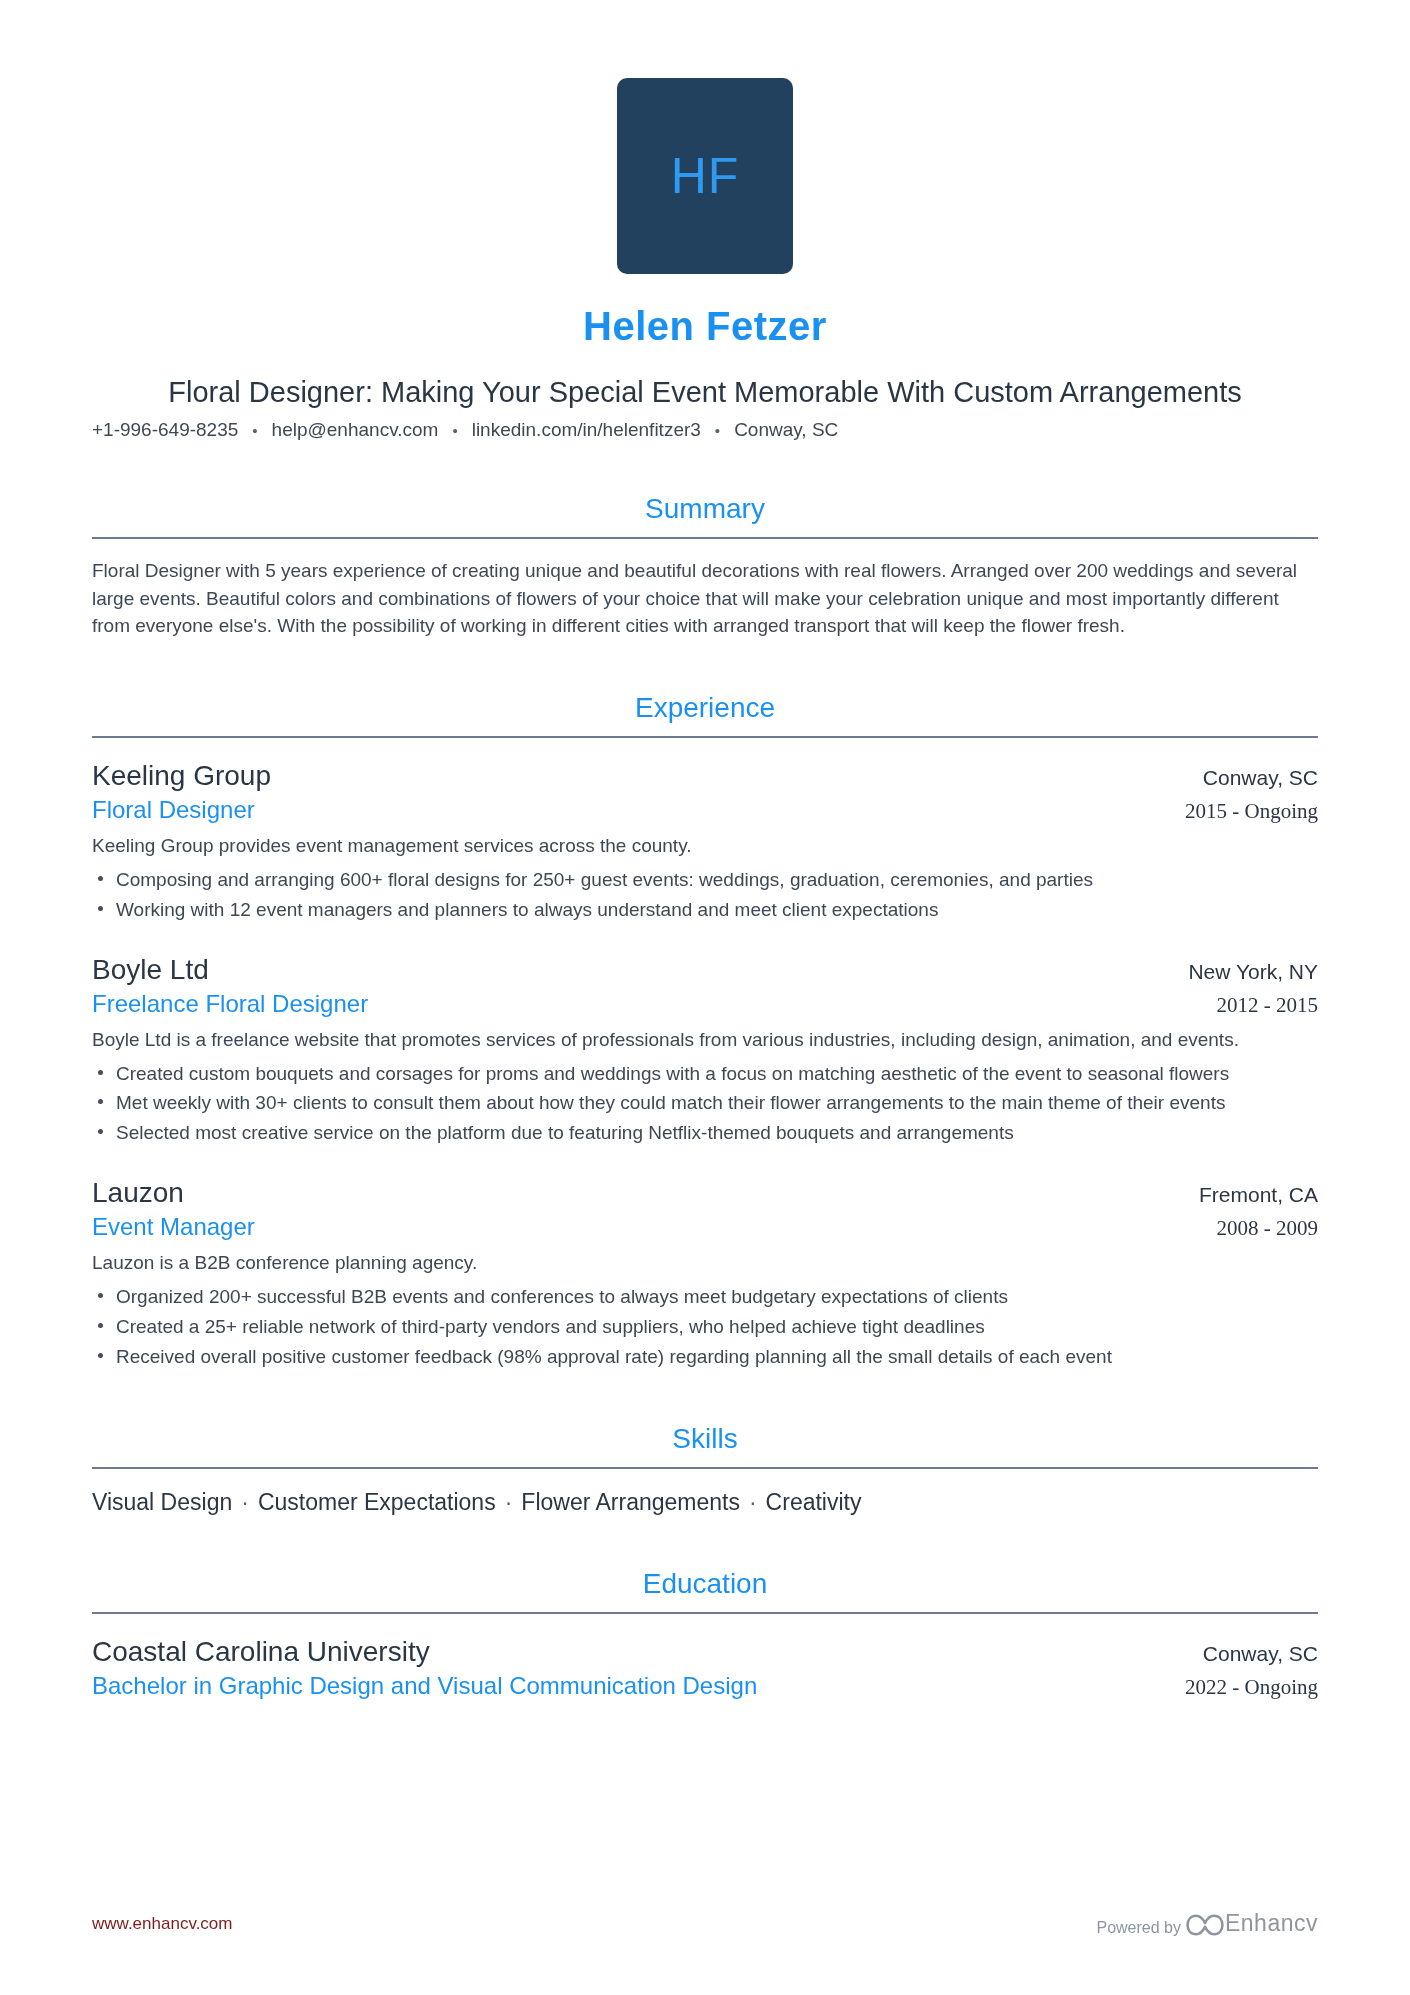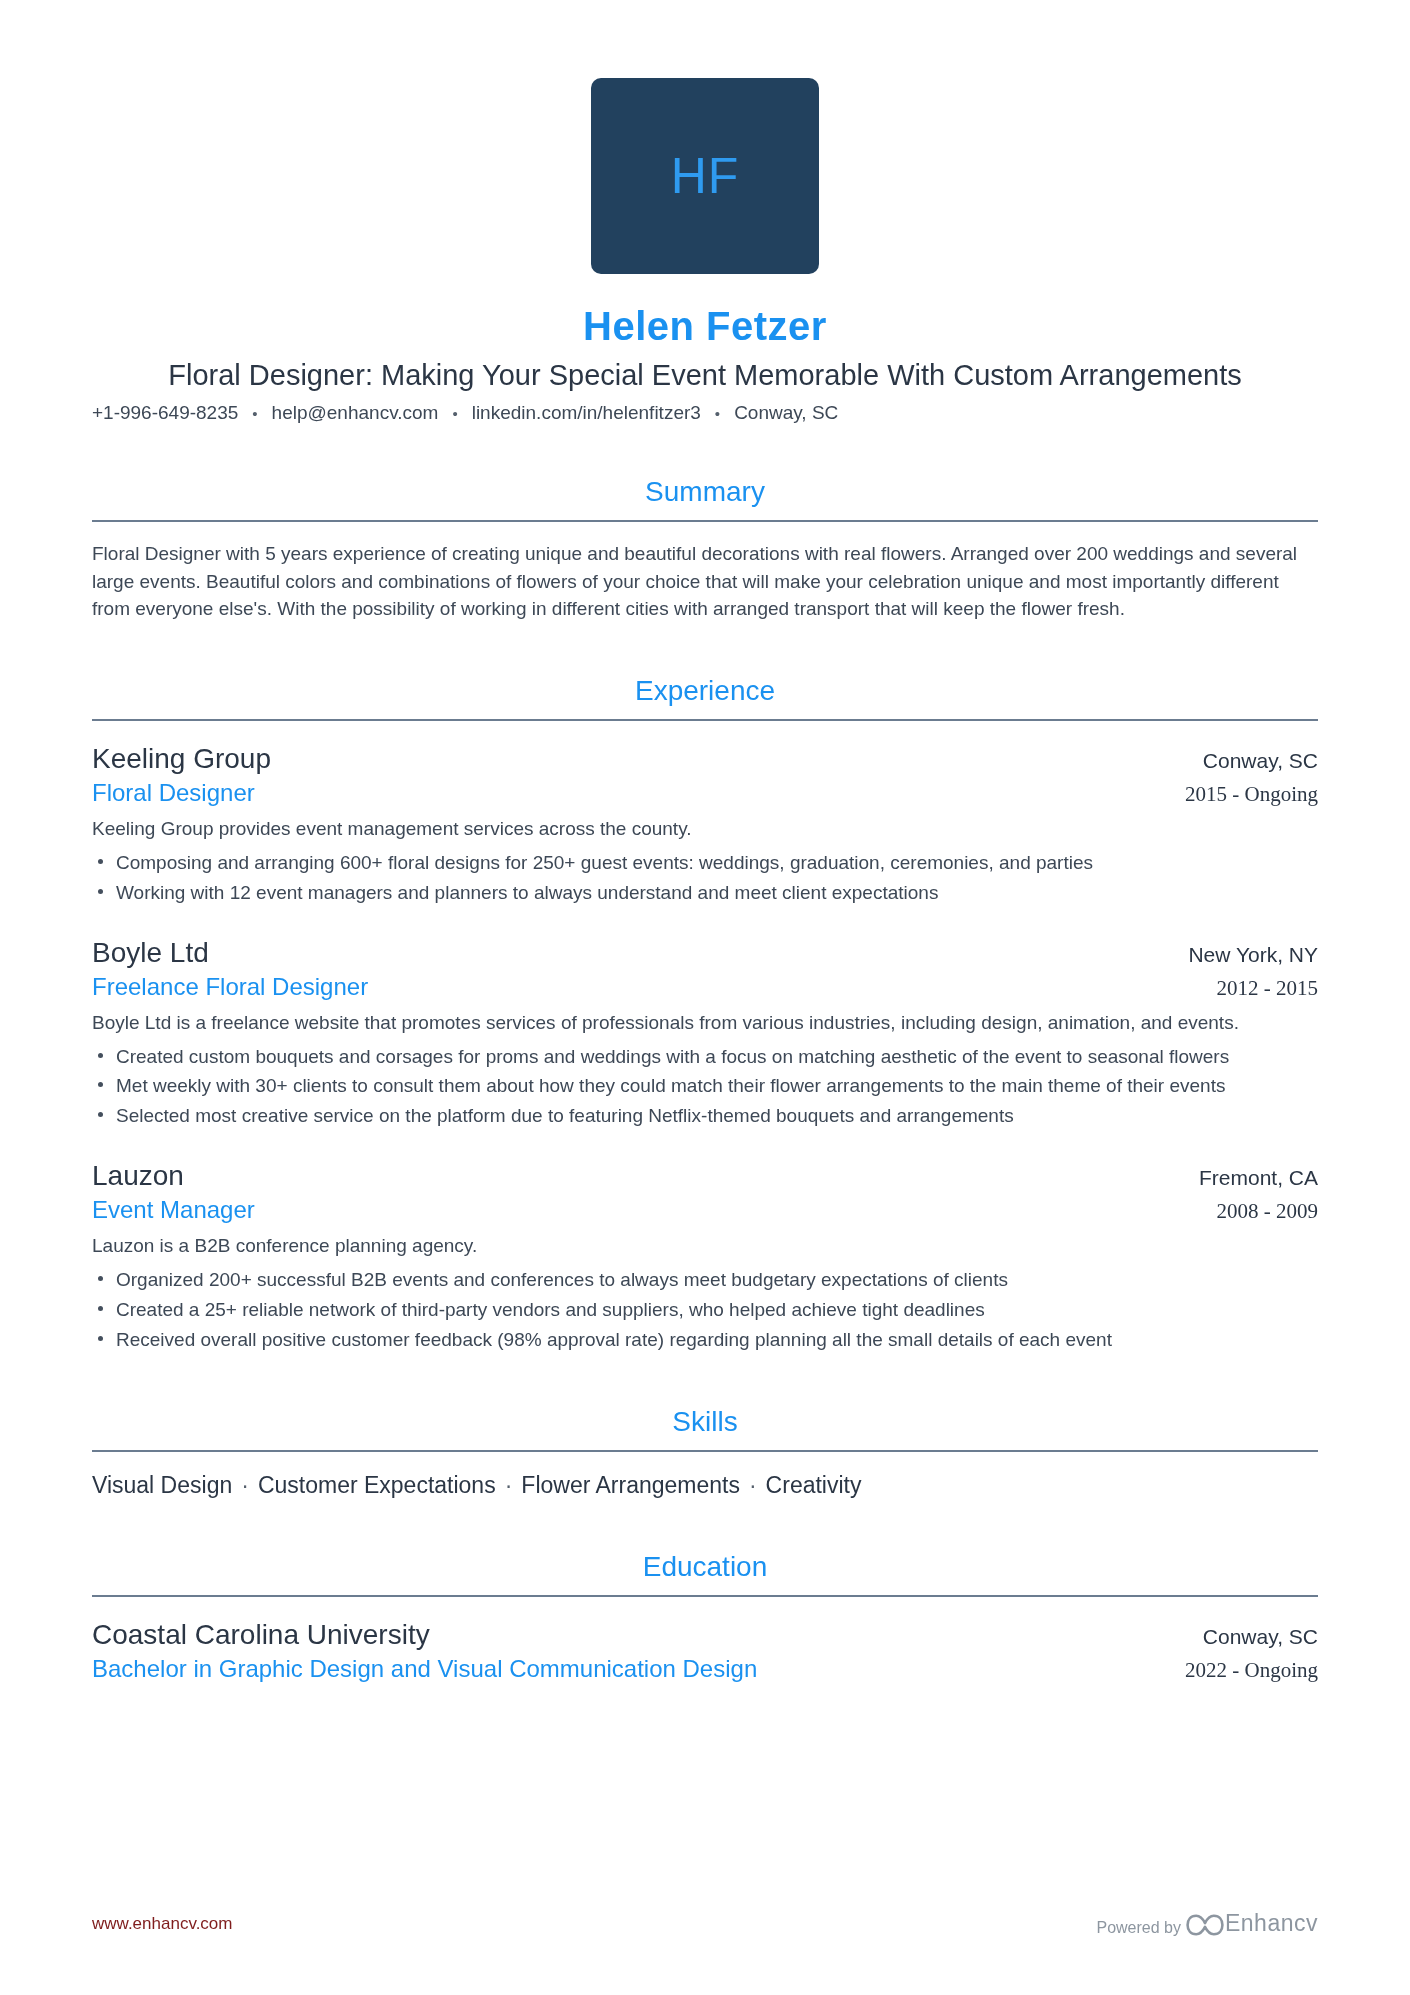--- a/index.html
+++ b/index.html
@@ -20,41 +20,41 @@
   .page{
     position:relative;
     width:1410px;
     height:1995px;
     background:#ffffff;
     padding:78px 92px 0 92px;
     overflow:hidden;
   }
   
   .avatar{
-    width:228px;height:196px;
+    width:176px;height:196px;
     background:var(--avatar-bg);
     border-radius:10px;
     margin:0 auto;
     display:flex;align-items:center;justify-content:center;
   }
   .avatar-initials{
     font-size:50px;
     color:#2f9bf0;
     letter-spacing:1px;
   }
   .name{
     margin-top:30px;
     text-align:center;
     color:var(--accent);
     font-size:40px;
     font-weight:700;
     letter-spacing:0.5px;
   }
   .tagline{
-    margin-top:10px;
+    margin-top:27px;
     text-align:center;
     color:var(--dark);
     font-size:29px;
     font-weight:400;
   }
   .contacts{
     margin-top:10px;
     display:flex;
     align-items:center;
     font-size:19px;

